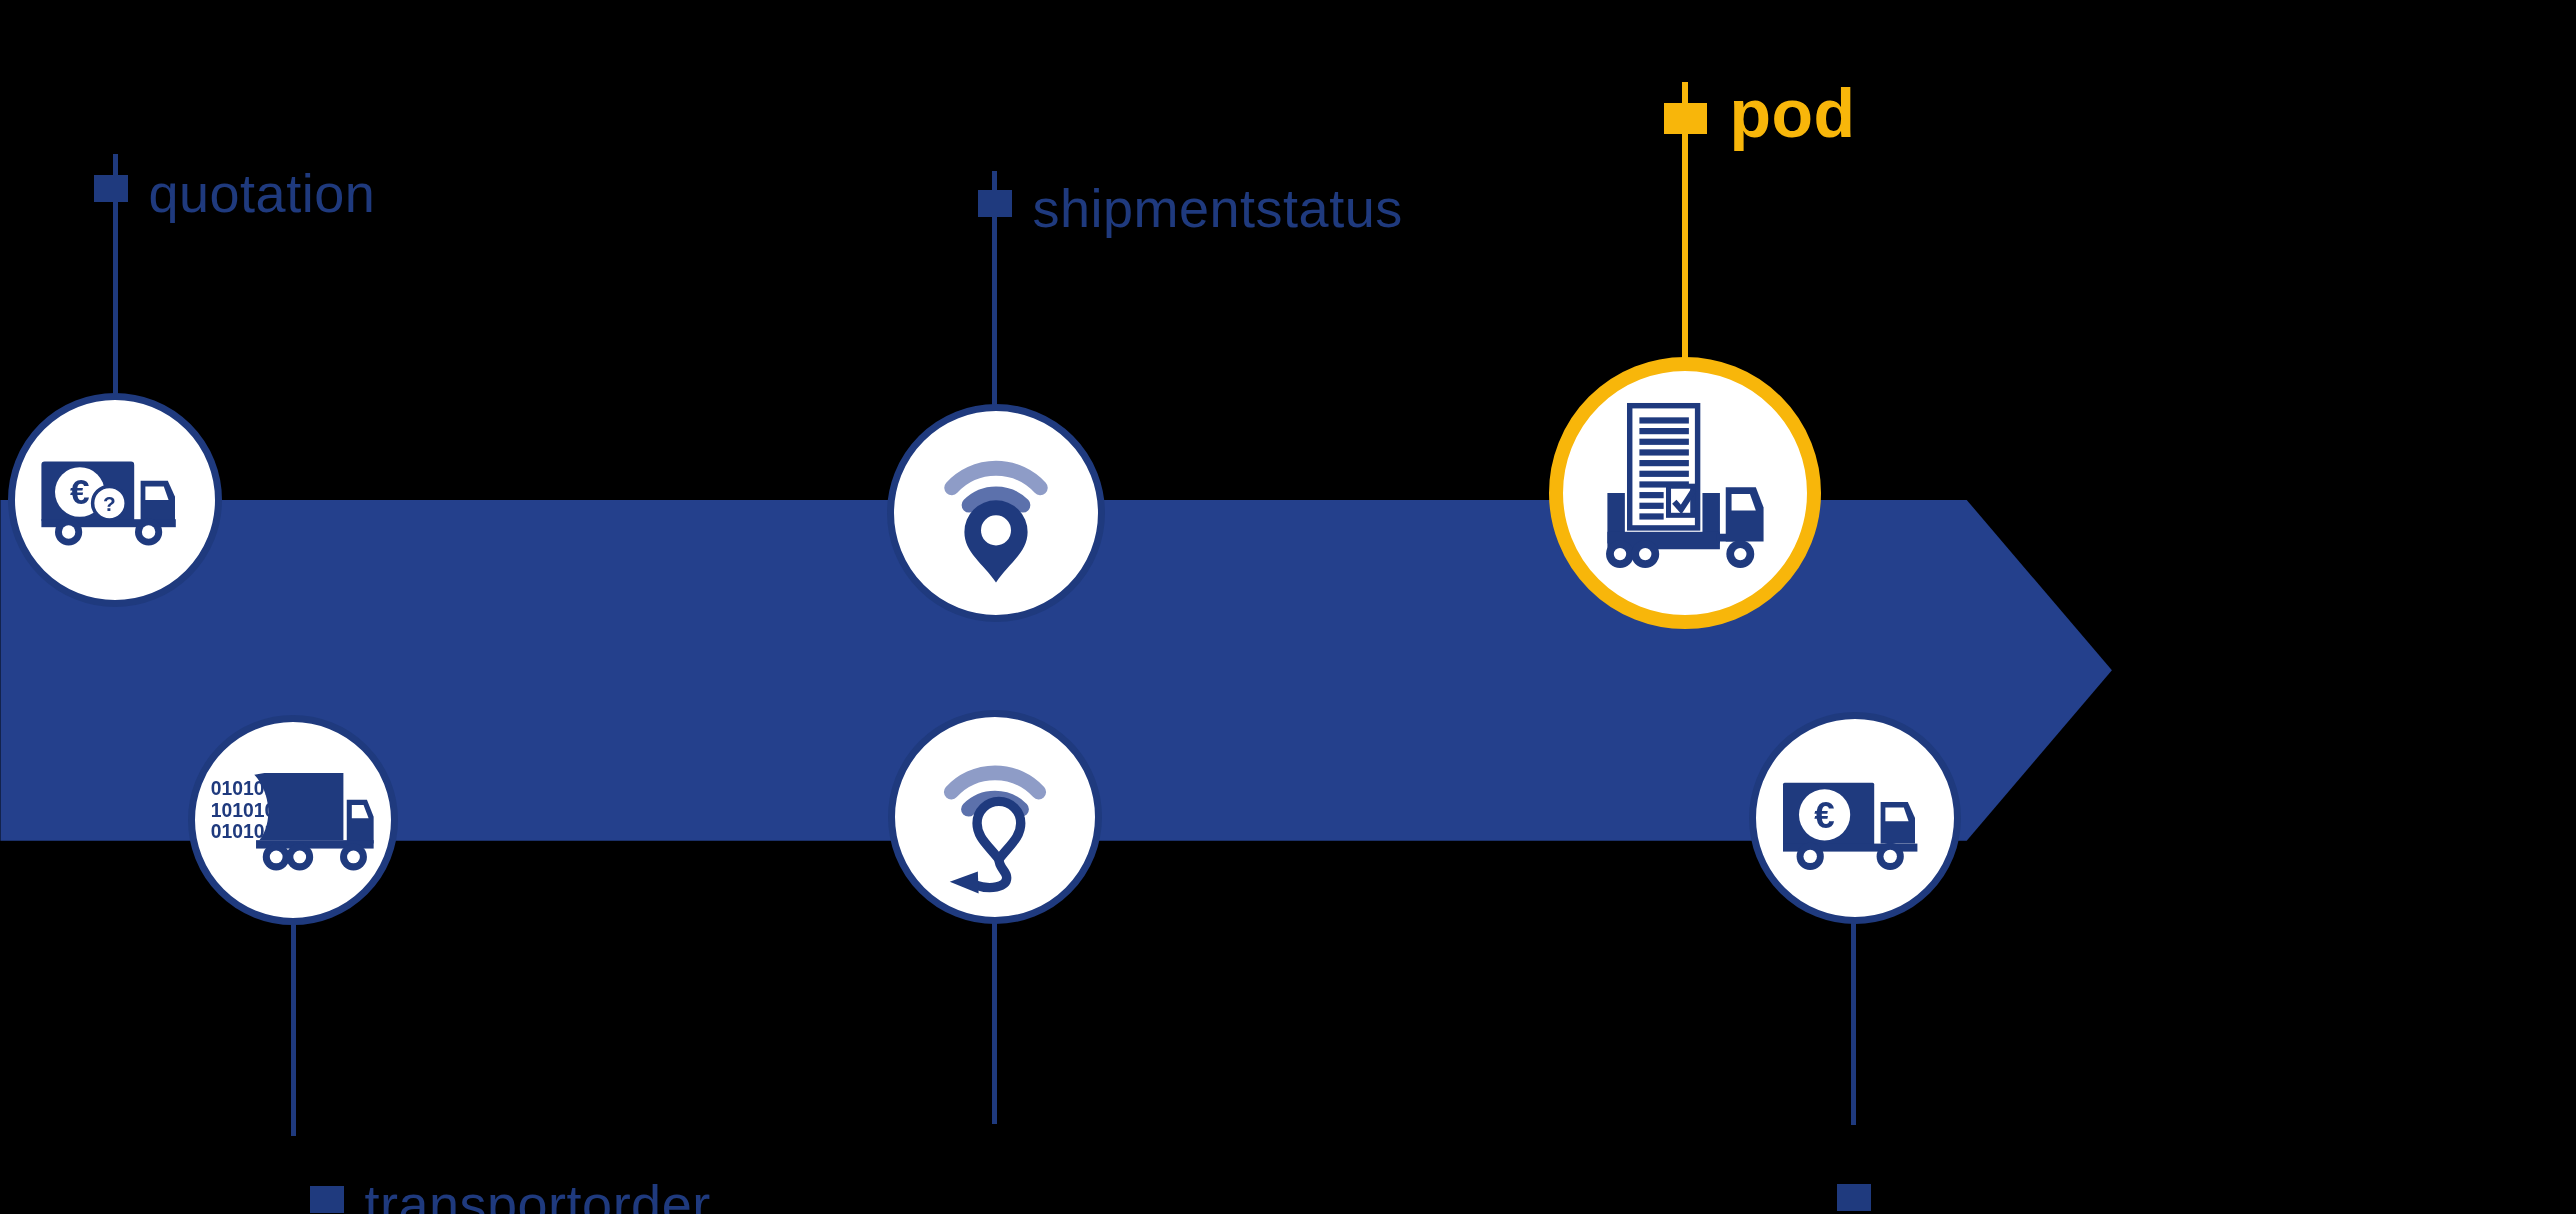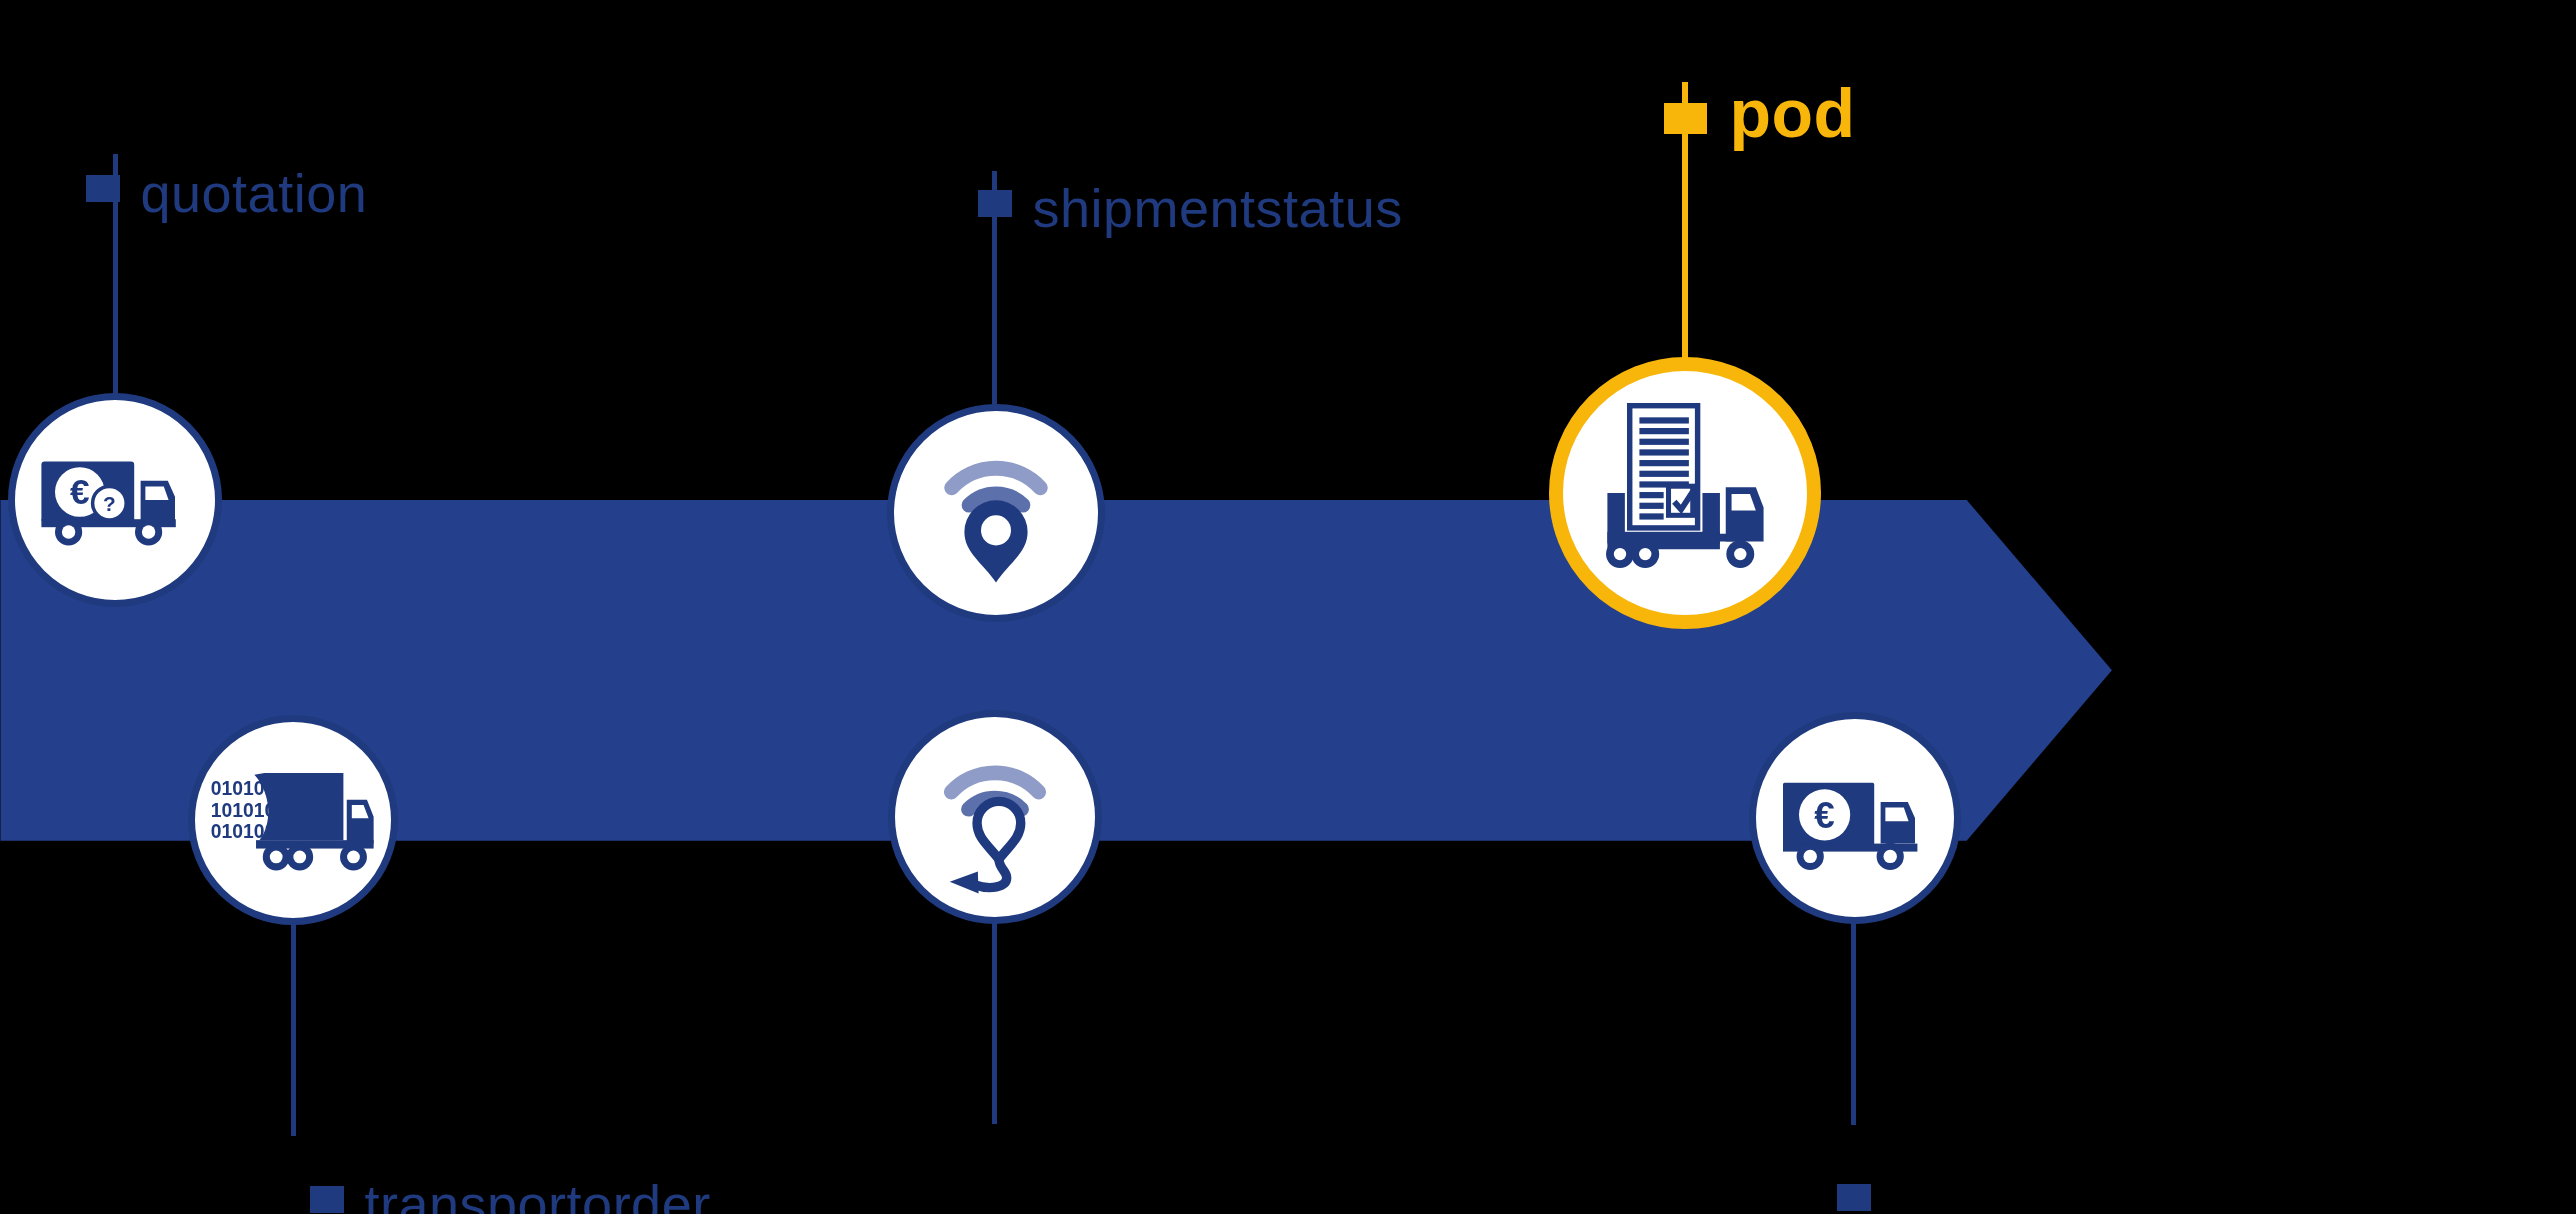--- a/index.html
+++ b/index.html
@@ -37,21 +37,21 @@
     <polygon points="0,537 2112,537 2268,720 2112,903 0,903" style="fill:var(--band)"></polygon>
   </svg>
 
   <div class="connector" style="left:113px; top:154px; height:242px;"></div>
   <div class="connector" style="left:992px; top:171px; height:236px;"></div>
   <div class="connector yellow" style="left:1682px; top:82px; height:278px;"></div>
   <div class="connector" style="left:291px; top:924px; height:212px;"></div>
   <div class="connector" style="left:992px; top:922px; height:202px;"></div>
   <div class="connector" style="left:1851px; top:923px; height:202px;"></div>
 
-  <div class="label" style="left:86px; top:118px;">
+  <div class="label" style="left:94px; top:118px;">
     <span class="bullet"></span>
     <span class="text">quotation</span>
   </div>
   <div class="label" style="left:978px; top:133px;">
     <span class="bullet"></span>
     <span class="text">shipmentstatus</span>
   </div>
   <div class="label pod-label" style="left:1664px; top:31px;">
     <span class="bullet"></span>
     <span class="text">pod</span>

